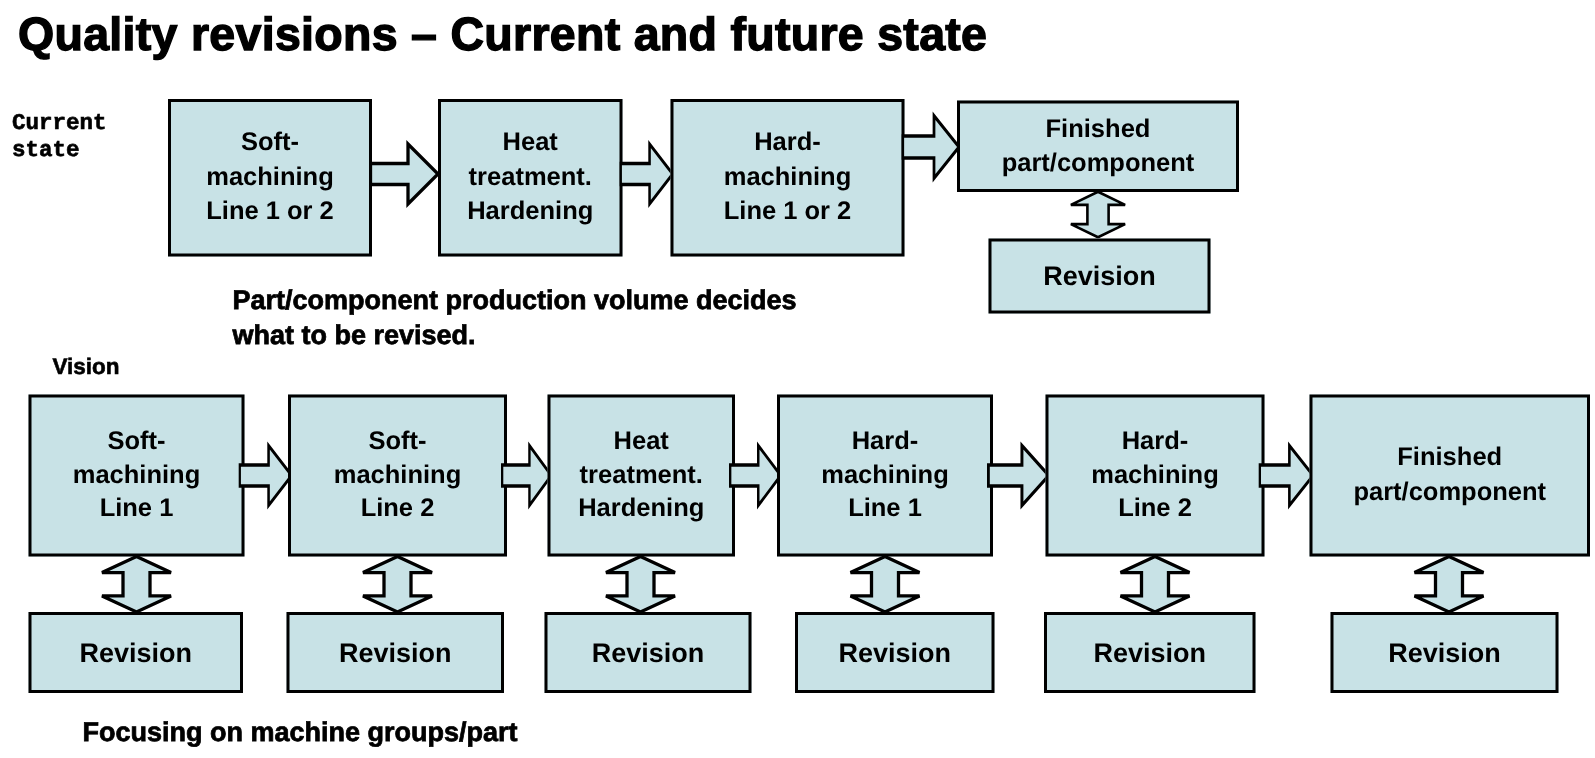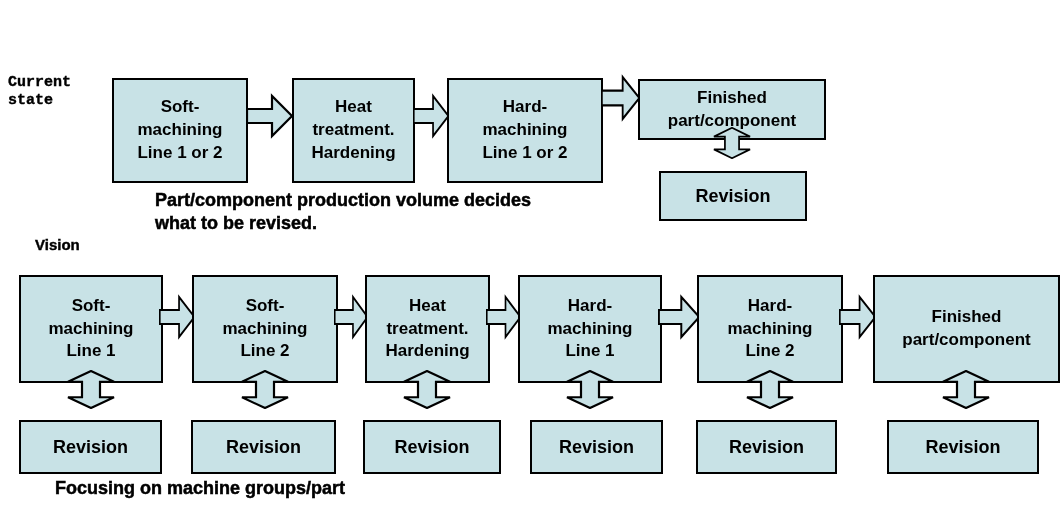--- a/index.html
+++ b/index.html
@@ -38,21 +38,20 @@
     -webkit-text-stroke: 0.4px #000;
   }
   .box {
     position: absolute;
     background: var(--box-fill);
     border: 2px solid var(--box-border);
     display: flex;
     align-items: center;
     justify-content: center;
     text-align: center;
-    margin-top: 12px;
   }
   .box-label {
     font-size: 17px;
     font-weight: 700;
     line-height: 1.35;
     white-space: pre-line;
   }
   .note {
     position: absolute;
     font-size: 18px;
@@ -67,20 +66,21 @@
     stroke: var(--box-border);
     stroke-width: 2.2;
     stroke-linejoin: miter;
   }
 </style>
 </head>
 <body>
 
 <div class="slide">
 
+  <div class="title">Quality revisions – Current and future state</div>
 
   <div class="section-label" style="left:8px; top:74px;font-family:Liberation Mono, monospace;">Current
 state</div>
 
   <div class="box" style="left:112px; top:66px; width:136px; height:105px;">
     <span class="box-label">Soft-
 machining
 Line 1 or 2</span>
   </div>
 

